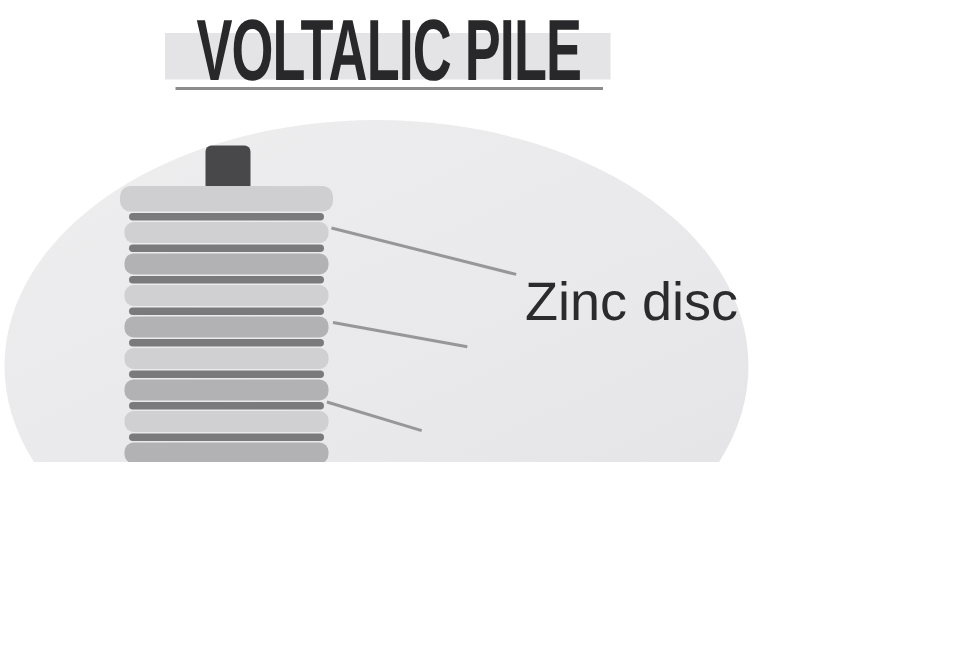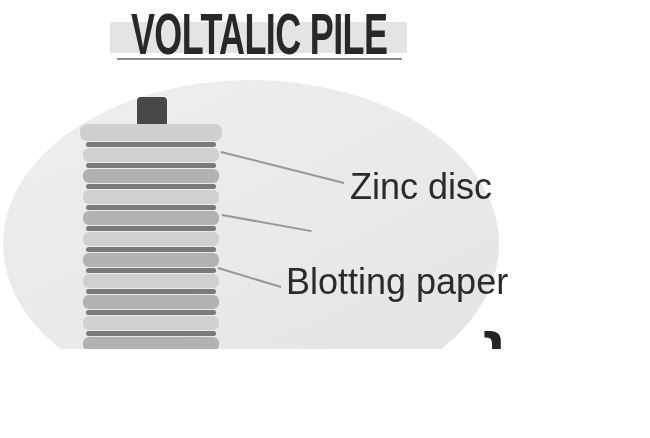--- a/index.html
+++ b/index.html
@@ -1,17 +1,17 @@
 <!DOCTYPE html>
 <html><head>
 <meta charset="utf-8">
 <style>
   html,body{margin:0;padding:0;background:#ffffff;}
   #canvas{
-    position:relative;width:650px;height:349px;background:#ffffff;
+    position:relative;width:650px;height:308px;background:#ffffff;
     overflow:hidden;font-family:"Liberation Sans",sans-serif;
   }
   
   #ellipse{
     position:absolute;left:3px;top:80px;width:496px;height:328px;
     border-radius:50%;z-index:1;
     background:linear-gradient(155deg,#eeeeef 0%,#e9e9eb 55%,#e2e2e4 100%);
   }
   
   #title-bar{position:absolute;left:110px;top:22px;width:297px;height:31px;background:#e4e4e6;z-index:4;}
@@ -35,21 +35,21 @@
   .layer.zinc  {height:14px;width:136px;background:#d0d0d2;border-radius:6px;}
   .layer.copper{height:14px;width:136px;background:#b2b2b4;border-radius:6px;}
   .layer.paper {height:5px;width:130px;background:#7a7a7d;border-radius:3px;}
   
   .leader{position:absolute;height:1.6px;background:#97979a;transform-origin:left center;z-index:2;}
   #line-zinc    {left:221px;top:151px;width:127px;transform:rotate(14.1deg);}
   #line-copper  {left:222px;top:214px;width:91px;transform:rotate(10.2deg);}
   #line-blotting{left:218px;top:267px;width:66px;transform:rotate(16.8deg);}
   
   .diagram-label{position:absolute;color:#2b2b2d;line-height:1;white-space:nowrap;z-index:4;}
-  #label-zinc    {left:350px;top:169px;font-size:36px;}
+  #label-zinc    {left:350px;top:183px;font-size:36px;}
   #label-copper  {left:316px;top:216px;font-size:36px;}
   #label-blotting{left:286px;top:264px;font-size:36px;}
   #label-individual{position:absolute;left:330px;top:393px;font-size:30px;color:#2a2a2c;line-height:1;white-space:nowrap;z-index:6;}
   
   #element-stack{
     position:absolute;left:363px;top:350px;width:119px;z-index:3;
     display:flex;flex-direction:column;align-items:center;gap:1px;
   }
   .elayer{flex:none;}
   .elayer.copper{height:15px;width:117px;background:#b2b2b4;border-radius:5px;}
@@ -111,21 +111,20 @@
       <div class="layer copper"></div>
       <div class="layer paper"></div>
       <div class="layer cap"></div>
     </div>
 
   <div id="line-zinc" class="leader"></div>
   <div id="line-copper" class="leader"></div>
   <div id="line-blotting" class="leader"></div>
 
   <div id="label-zinc" class="diagram-label">Zinc disc</div>
-  <div id="label-blotting" class="diagram-label">Blotting paper</div>
 
   <div id="element-stack">
       <div class="elayer copper"></div>
       <div class="elayer paper"></div>
       <div class="elayer zinc"></div>
     </div>
   <div id="brace">}</div>
 
   <div id="watermark-box"></div>
   <div id="watermark-url">https://classroomclipart.com</div>

